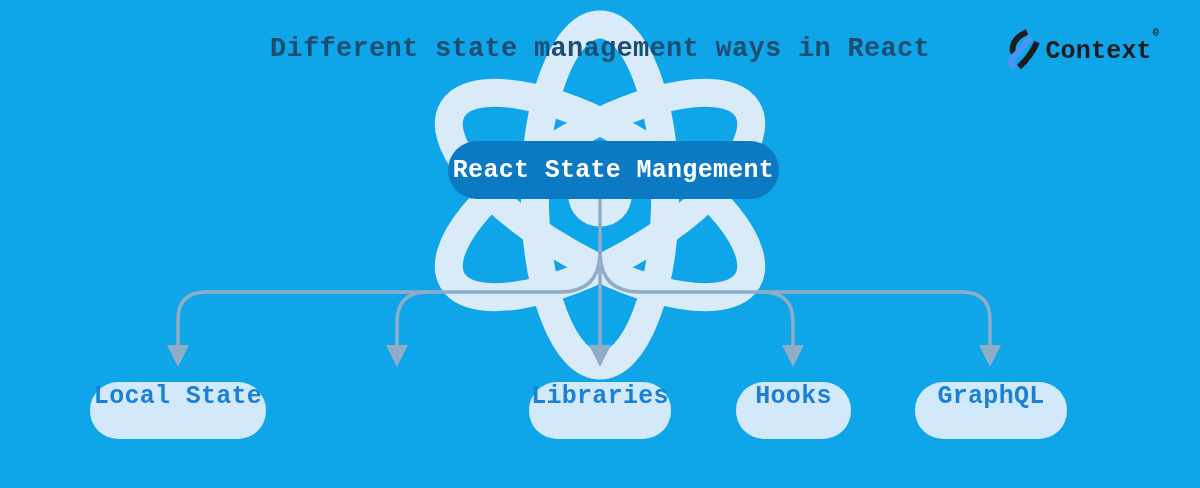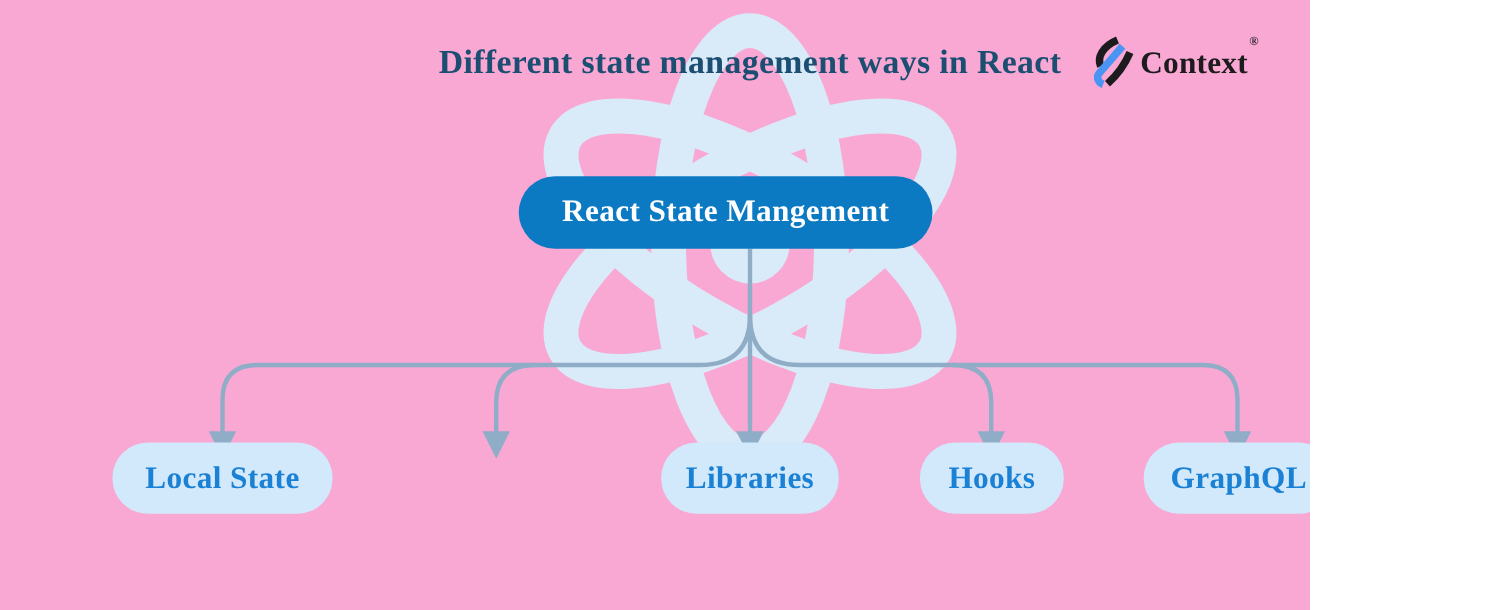--- a/index.html
+++ b/index.html
@@ -1,21 +1,21 @@
 <!DOCTYPE html>
 <html><head>
 <meta charset="utf-8">
 <style>
   html,body{margin:0;padding:0;}
   .canvas{
     position:relative;
-    width:1048px;height:488px;
-    background:#f9a8d4;
+    width:1200px;height:488px;
+    background:#0ea5e9;
     overflow:hidden;
-    font-family:Liberation Serif, serif;
+    font-family:Liberation Mono, monospace;
   }
   .watermark{
     position:absolute;left:0;top:0;width:1200px;height:488px;
   }
   .connectors{
     position:absolute;left:0;top:0;width:1200px;height:488px;
   }
   .title{
     position:absolute;left:0;top:34px;width:1200px;
     text-align:center;
@@ -28,31 +28,31 @@
   }
   .brand-name{
     font-size:25px;font-weight:bold;color:#1c1c1e;letter-spacing:0.2px;
     position:relative;
   }
   .brand-reg{
     font-size:10px;font-weight:bold;color:#1c1c1e;
     vertical-align:top;position:relative;top:-9px;left:1px;
   }
   .root-node{
-    position:absolute;left:415px;top:141px;width:331px;height:58px;
+    position:absolute;left:448px;top:141px;width:331px;height:58px;
     background:#0c7ac2;border-radius:29px;
     display:flex;align-items:center;justify-content:center;
   }
   .root-node span{
     color:#ffffff;font-size:25px;font-weight:bold;letter-spacing:0.3px;
   }
   .pill{
-    position:absolute;top:354px;height:57px;
+    position:absolute;top:382px;height:57px;
     background:#d2e8fb;border-radius:28px;
-    display:flex;align-items:center;justify-content:center;
+    display:flex;align-items:flex-start;justify-content:center;
   }
   .pill span{
     color:#1a81d4;font-size:25px;font-weight:bold;letter-spacing:0.3px;
   }
   .pill-local-state{left:90px;width:176px;}
   .pill-context{left:332px;width:133px;}
   .pill-libraries{left:529px;width:142px;}
   .pill-hooks{left:736px;width:115px;}
   .pill-graphql{left:915px;width:152px;}
 </style>

